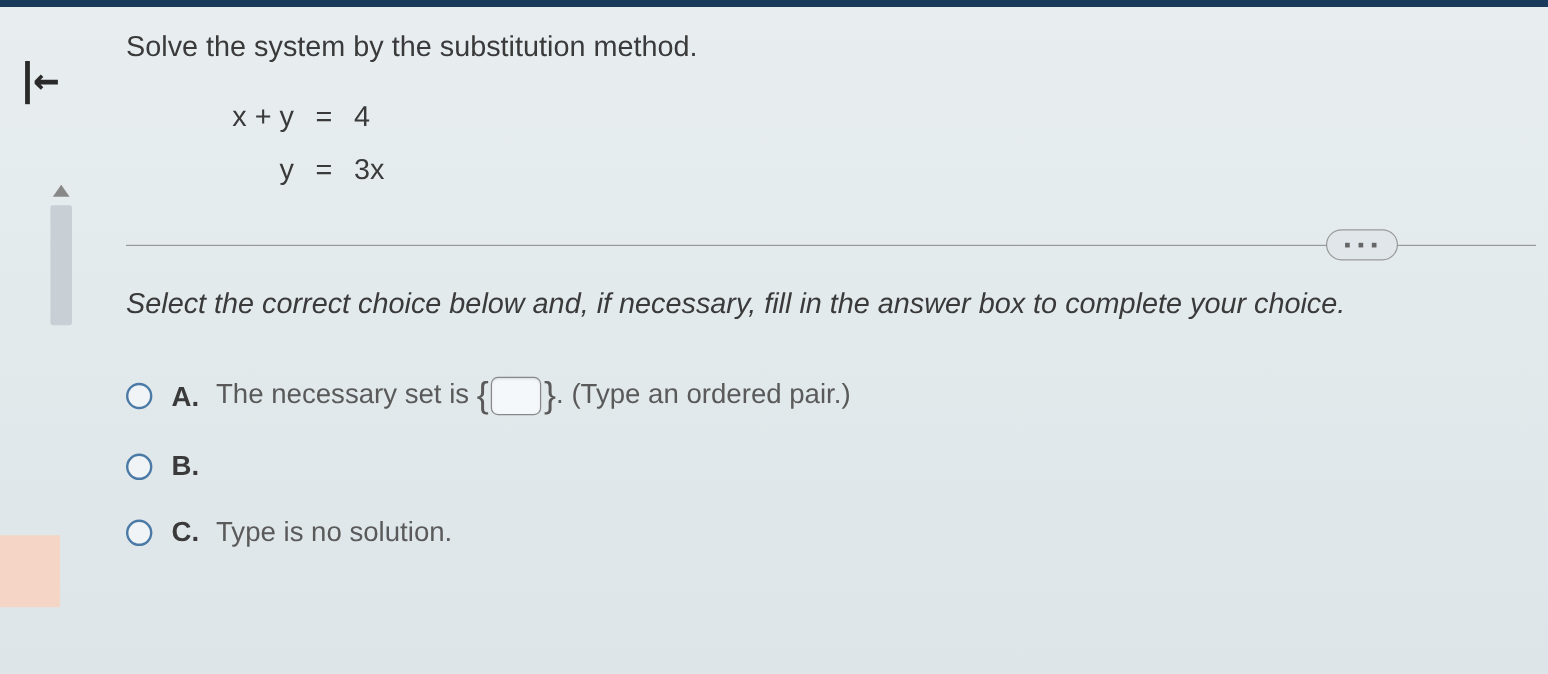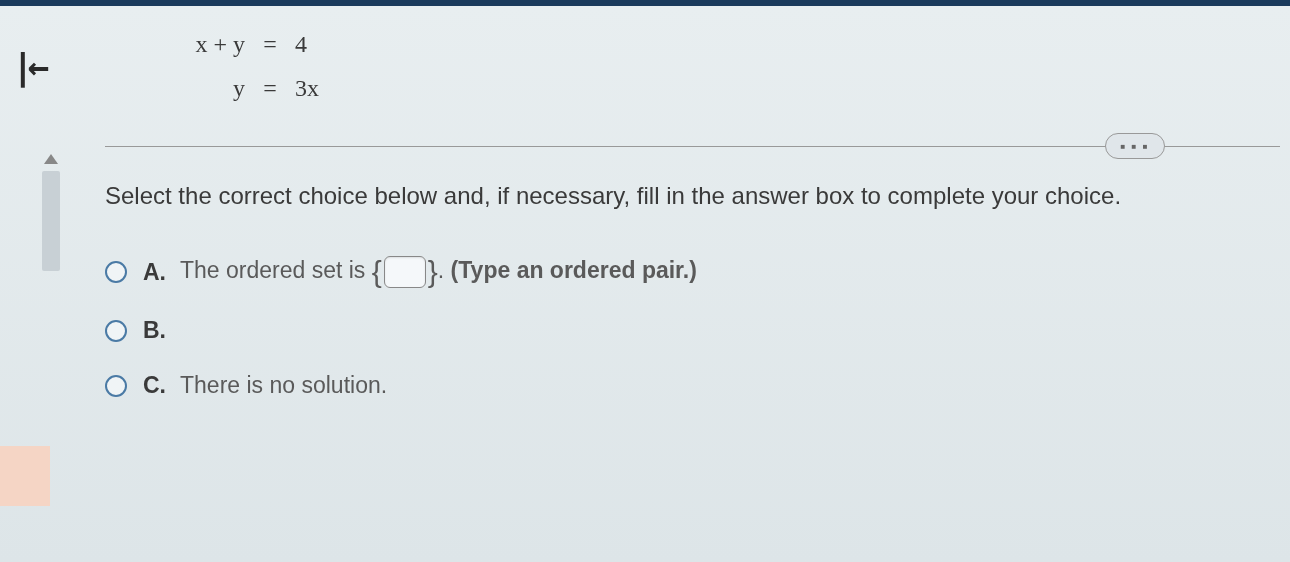--- a/index.html
+++ b/index.html
@@ -74,24 +74,22 @@
       margin-bottom: 30px;
     }
     .equations {
       margin-left: 60px;
       font-size: 24px;
       font-family: Arial, sans-serif;
       color: #3a3a3a;
     }
     .equation-row {
       display: flex;
-      align-items: center;
       margin-bottom: 8px;
       height: 36px;
-      font-family: Liberation Serif, serif;
     }
     .eq-left {
       width: 80px;
       text-align: right;
     }
     .eq-mid {
       width: 50px;
       text-align: center;
     }
     .eq-right {
@@ -120,20 +118,21 @@
       justify-content: center;
       cursor: pointer;
       color: #666;
       font-size: 8px;
       letter-spacing: 2px;
     }
     .instruction {
       font-size: 24px;
       color: #3a3a3a;
       margin-bottom: 45px;
+      font-style: italic;
     }
     .choice-row {
       display: flex;
       align-items: center;
       margin-bottom: 28px;
       font-size: 23px;
       color: #3a3a3a;
     }
     .radio-btn {
       width: 22px;
@@ -164,35 +163,35 @@
       height: 32px;
       border: 1px solid #888;
       border-radius: 6px;
       background: #f5f8fa;
       vertical-align: middle;
       margin: 0 2px;
       box-shadow: inset 0 1px 2px rgba(0,0,0,0.1);
     }
     .hint {
       color: #5a5a5a;
-      font-weight: bold;
     }
   </style>
 </head>
 <body>
 
 <div class="container">
   <div class="left-panel">
     <div class="back-arrow">|←</div>
     <div class="scroll-arrow"></div>
     <div class="scroll-indicator"></div>
     <div class="pink-block"></div>
   </div>
 
   <div class="content">
+    <div class="question-text">Solve the system by the substitution method.</div>
 
     <div class="equations">
       <div class="equation-row">
         <span class="eq-left">x + y</span>
         <span class="eq-mid">=</span>
         <span class="eq-right">4</span>
       </div>
       <div class="equation-row">
         <span class="eq-left">y</span>
         <span class="eq-mid">=</span>
@@ -204,29 +203,29 @@
       <hr class="divider-line">
       <div class="more-button">■ ■ ■</div>
     </div>
 
     <div class="instruction">Select the correct choice below and, if necessary, fill in the answer box to complete your choice.</div>
 
     <div class="choice-row">
       <div class="radio-btn"></div>
       <span class="choice-letter">A.</span>
       <span class="choice-text">
-        <span>The ordered set is </span><span class="brace">{</span><input class="answer-box" style=""><span class="brace">}</span><span>. </span><span class="hint">(Type an ordered pair.)</span>
+        <span>The necessary set is </span><span class="brace">{</span><input class="answer-box" style=""><span class="brace">}</span><span>. </span><span class="hint">(Type an ordered pair.)</span>
       </span>
     </div>
 
     <div class="choice-row">
       <div class="radio-btn"></div>
       <span class="choice-letter">B.</span>
     </div>
 
     <div class="choice-row">
       <div class="radio-btn"></div>
       <span class="choice-letter">C.</span>
-      <span class="choice-text">There is no solution.</span>
+      <span class="choice-text">Type is no solution.</span>
     </div>
 
   </div>
 </div>
 
 </body></html>

